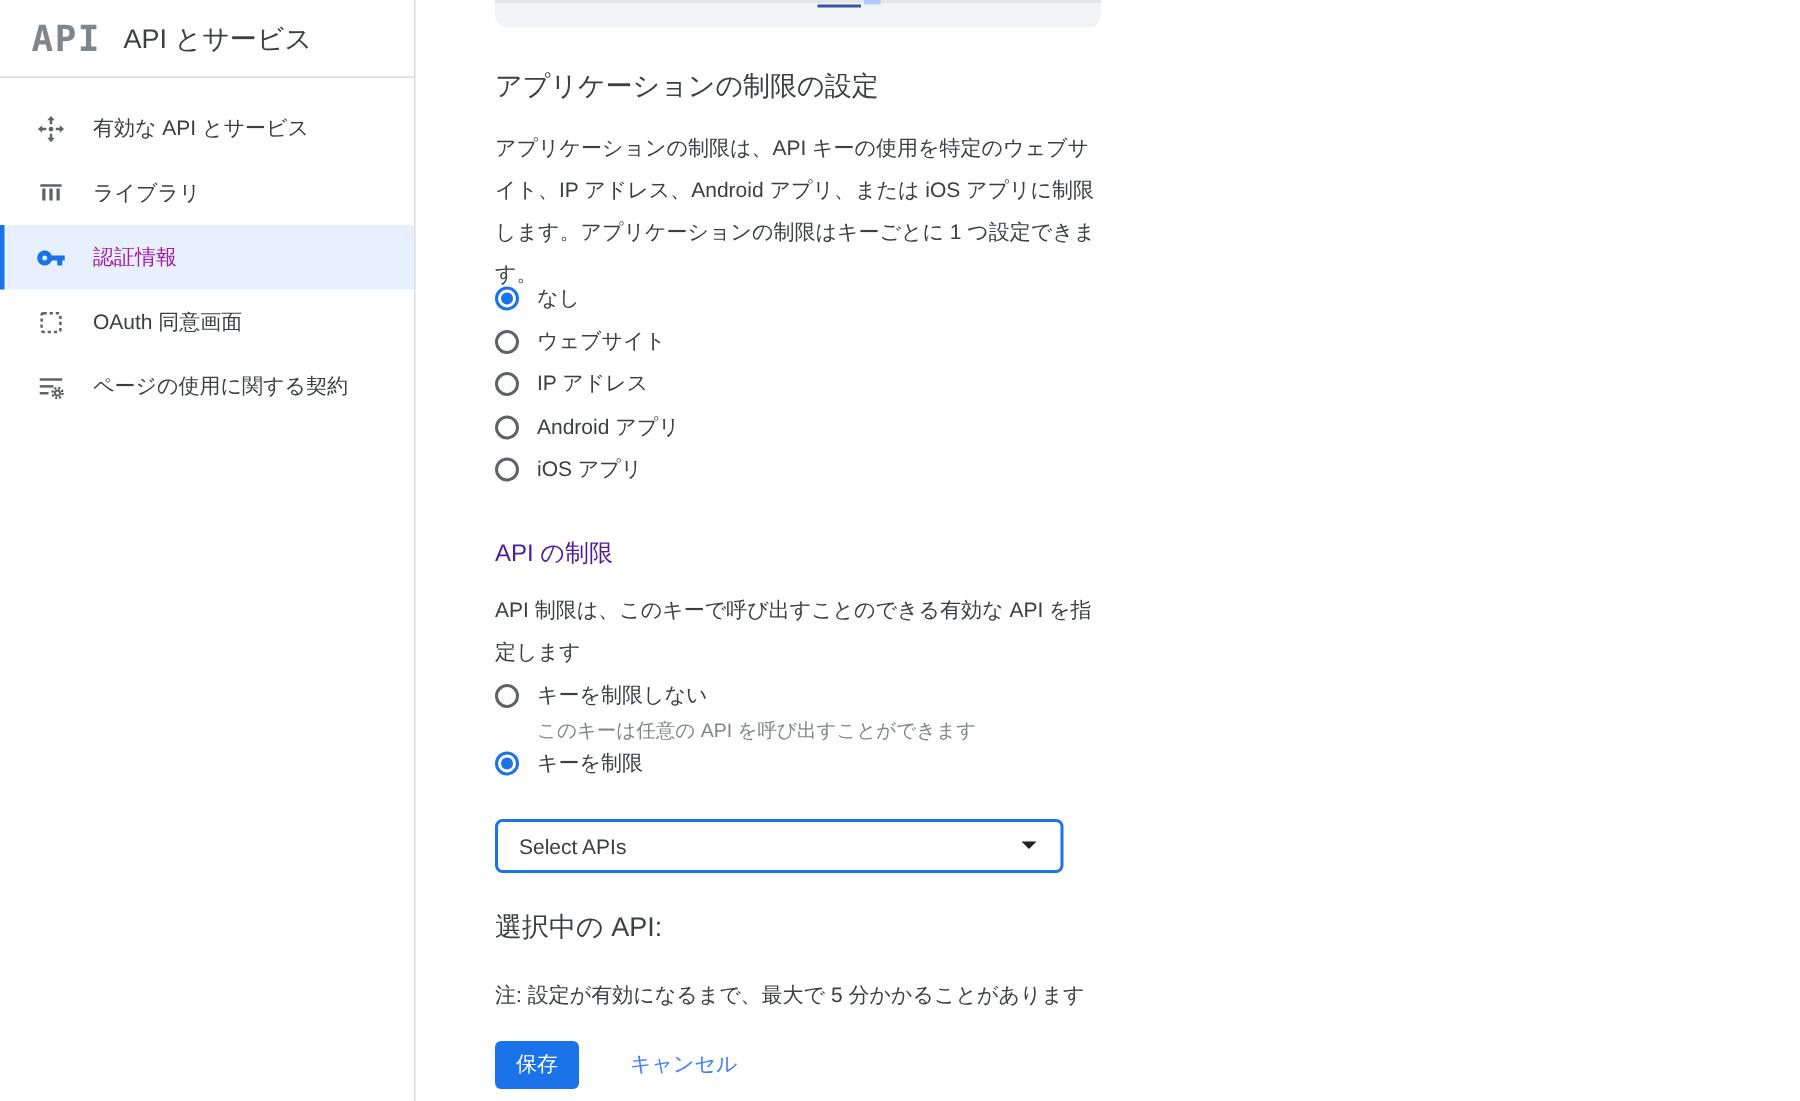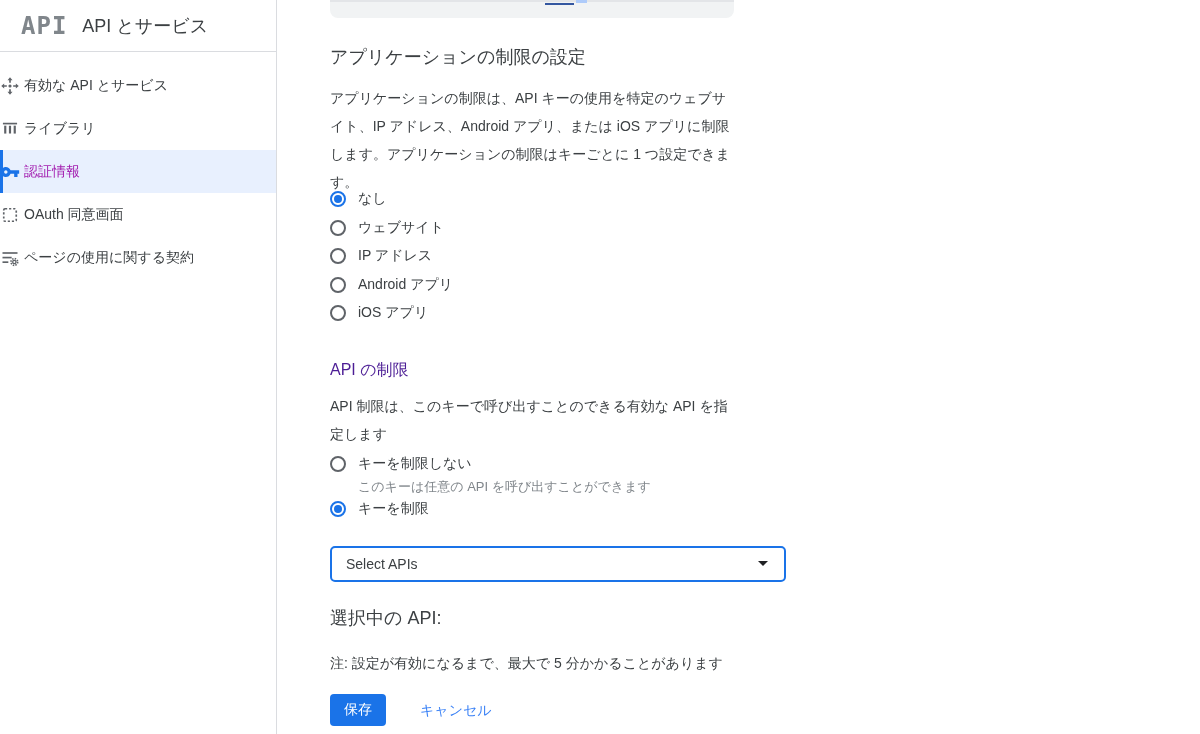--- a/index.html
+++ b/index.html
@@ -10,21 +10,21 @@
     font-family:"Liberation Sans", sans-serif;
     display:flex;
   }
 
   
   .sidebar { width:277px; min-width:277px; height:734px; border-right:1px solid #dadce0; background:#fff; }
   .sb-header { height:52px; display:flex; align-items:center; padding-left:21px; gap:15px; border-bottom:1px solid #dadce0; }
   .logo { font-family:"DejaVu Sans Mono", monospace; font-weight:bold; font-size:24px; color:#80868b; letter-spacing:1px; }
   .sb-title { font-size:18px; color:#3c4043; }
   .nav { padding-top:12px; }
-  .nav-item { height:43px; display:flex; align-items:center; gap:4px; position:relative; cursor:pointer; font-size:14px; color:#3c4043; }
+  .nav-item { height:43px; display:flex; align-items:center; padding-left:24px; gap:18px; position:relative; cursor:pointer; font-size:14px; color:#3c4043; }
   .nav-item .ic { width:20px; height:20px; display:flex; align-items:center; justify-content:center; flex:none; }
   .nav-item .ic svg { display:block; }
   .nav-item.selected { background:#e8f0fe; color:#a21caf; }
   .nav-item.selected::before { content:""; position:absolute; left:0; top:0; bottom:0; width:3px; background:#1a73e8; }
 
   
   .main { flex:1; position:relative; }
 
   .stub { position:absolute; top:0; left:53px; width:404px; height:18px; background:#f1f3f4; border-radius:0 0 8px 8px; }
   .stub-topline { position:absolute; top:0; left:0; right:0; height:2px; background:#e3e5e8; }
@@ -40,29 +40,29 @@
   .radio-row { height:28.5px; display:flex; align-items:center; gap:12px; font-size:14px; color:#3c4043; cursor:pointer; }
   .radio { width:16px; height:16px; border:2px solid #5f6368; border-radius:50%; position:relative; flex:none; background:#fff; }
   .radio.sel { border-color:#1a73e8; }
   .radio.sel::after { content:""; position:absolute; left:2px; top:2px; width:8px; height:8px; border-radius:50%; background:#1a73e8; }
   .radio-sub { font-size:13px; line-height:17px; color:#80868b; margin-left:28px; }
 
   h2.sec2 { font-size:16px; font-weight:500; color:#4c1d95; line-height:22px; margin:31px 0 0; }
   p.desc2 { font-size:14px; line-height:28px; color:#3c4043; margin:11px 0 0; }
   .radio-group2 { margin-top:2px; }
 
-  .dropdown { margin-top:22px; width:456px; height:36px; border:2px solid #1a73e8; border-radius:5px;
+  .dropdown { margin-top:22px; width:379px; height:36px; border:2px solid #1a73e8; border-radius:5px;
     display:flex; align-items:center; justify-content:space-between; padding:0 16px 0 14px; background:#fff; cursor:pointer; }
   .dd-text { font-size:14px; color:#3c4043; }
   .caret { width:0; height:0; border-left:5px solid transparent; border-right:5px solid transparent; border-top:5px solid #202124; }
 
   h3.sec { font-size:18px; font-weight:400; color:#3c4043; line-height:24px; margin:24px 0 0; }
   .note { font-size:14px; line-height:20px; color:#3c4043; margin-top:23px; }
 
-  .actions { margin-top:21px; display:flex; align-items:flex-end; }
+  .actions { margin-top:21px; display:flex; align-items:center; }
   .btn-save { min-width:52px; height:32px; padding:0 14px; background:#1a73e8; color:#fff; font-size:14px; font-weight:500;
     border:none; border-radius:4px; cursor:pointer; font-family:"Liberation Sans", sans-serif; }
   .btn-cancel { margin-left:24px; background:none; border:none; font-size:14px; font-weight:500; color:#3b82f6; cursor:pointer;
     font-family:"Liberation Sans", sans-serif; padding:6px 10px; }
 </style>
 </head>
 <body>
 
 <div class="sidebar">
   <div class="sb-header">

